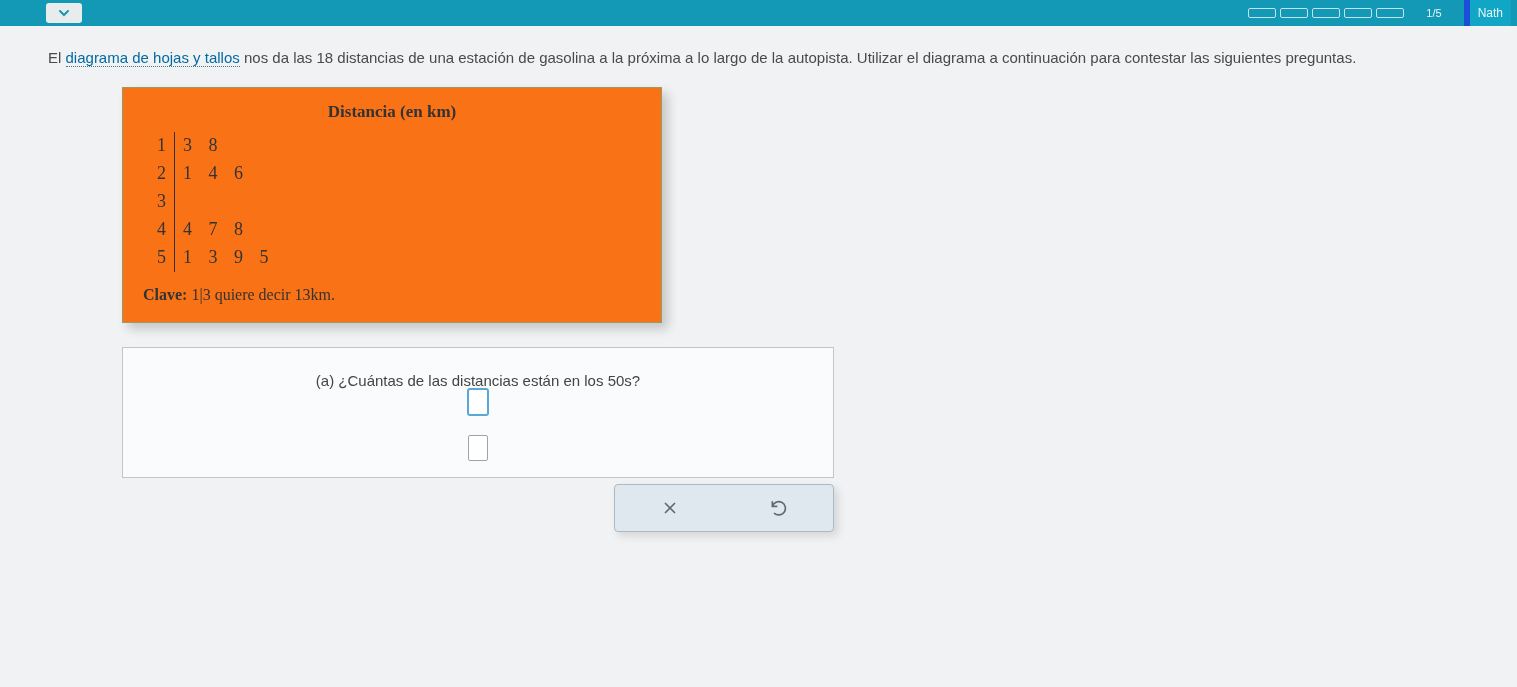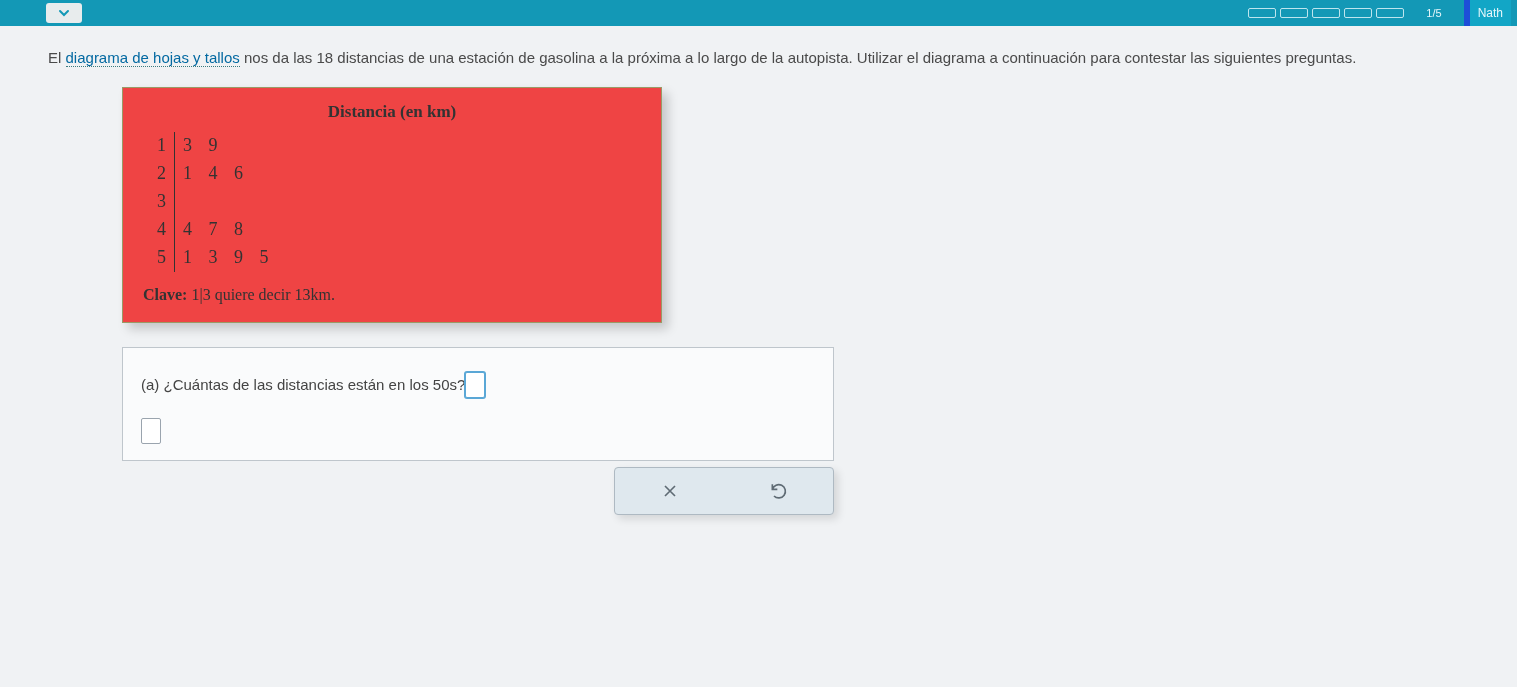--- a/index.html
+++ b/index.html
@@ -66,21 +66,21 @@
     line-height: 1.55;
     color: #4a4a4a;
   }
   .linkish {
     color: #0369a1;
     border-bottom: 1px dotted #3a7a7f;
   }
   .stem-box {
     margin: 18px 12px 24px 74px;
     width: 540px;
-    background: #ef4444;
+    background: #f97316;
     border: 1px solid #9a9a66;
     box-shadow: 6px 6px 10px rgba(0,0,0,0.18);
     padding: 14px 20px 18px 20px;
     font-family: Georgia, 'Times New Roman', serif;
     color: #333;
   }
   .stem-title {
     text-align: center;
     font-weight: bold;
     font-size: 17px;
@@ -112,22 +112,24 @@
     margin-left: 74px;
     width: 712px;
     border: 1px solid #bfc6cc;
     background: #fafbfc;
     padding: 14px 18px 6px 18px;
     font-size: 15px;
     color: #444;
   }
   .qa-row {
     display: flex;
+    justify-content: space-between;
     align-items: center;
     padding: 10px 0;
+    flex-direction: column;
   }
   .ans-input {
     width: 20px;
     height: 26px;
     border: 1px solid #9aa4ae;
     background: #fff;
     border-radius: 2px;
     text-align: center;
     font-size: 14px;
   }
@@ -186,21 +188,21 @@
 
   <p class="question-text">
     <span>El </span><span class="linkish">diagrama de hojas y tallos</span><span> nos da las 18 distancias de una estación de gasolina a la próxima a lo largo de la autopista. Utilizar el diagrama a continuación para contestar las siguientes preguntas.</span>
   </p>
 
   <div class="stem-box">
     <div class="stem-title">Distancia (en km)</div>
     <div class="stem-table">
       <div class="stem-row">
         <div class="stem">1</div>
-        <div class="leaves">3 9</div>
+        <div class="leaves">3 8</div>
       </div>
       <div class="stem-row">
         <div class="stem">2</div>
         <div class="leaves">1 4 6</div>
       </div>
       <div class="stem-row">
         <div class="stem">3</div>
       </div>
       <div class="stem-row">
         <div class="stem">4</div>

